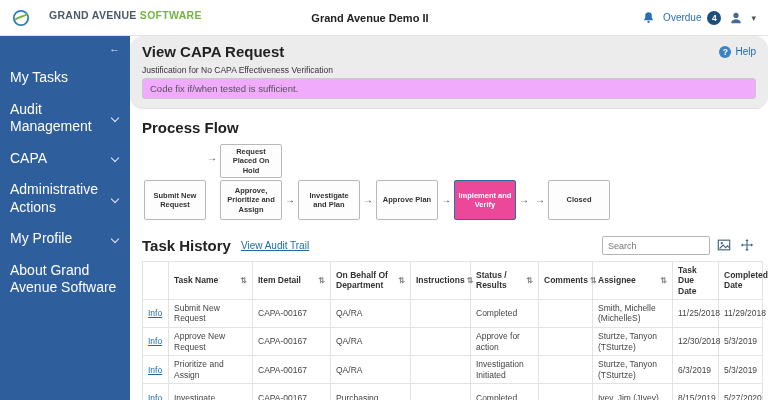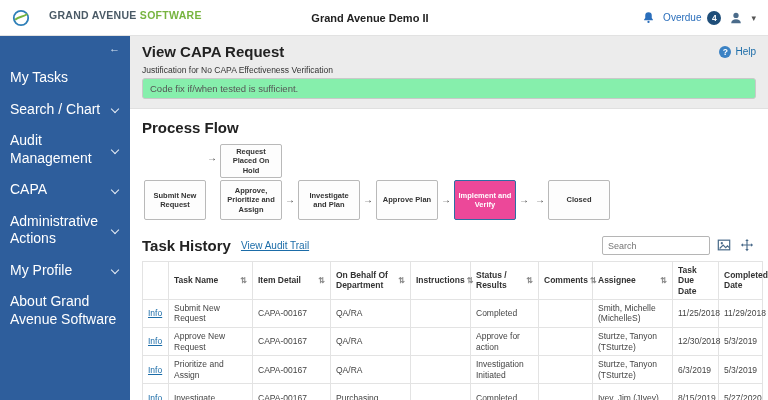--- a/index.html
+++ b/index.html
@@ -31,29 +31,29 @@
              display: flex; flex-direction: column; padding-top: 2px; }
   .collapse-row { display: flex; justify-content: flex-end; padding: 4px 10px 8px; }
   .collapse-arrow { color: #d7e4f2; font-size: 11px; cursor: pointer; }
   .side-item { display: flex; justify-content: space-between; align-items: center;
                padding: 7px 12px 7px 10px; font-size: 14px; cursor: pointer; line-height: 1.25; }
   .chev { width: 6px; height: 6px; border-right: 1.5px solid #e8eef6;
           border-bottom: 1.5px solid #e8eef6; transform: rotate(45deg); margin-left: 6px; flex-shrink: 0; }
 
   
   .main { flex: 1; background: #fff; overflow: hidden; }
-  .page-head { background: #ececec; padding: 7px 12px 9px; border-bottom: 1px solid #e0e0e0; }
+  .page-head { background: #ececec; padding: 7px 12px 9px; border-bottom: 1px solid #e0e0e0; border-radius: 13px; }
   .title-row { display: flex; justify-content: space-between; align-items: center; }
   .page-title { font-size: 15px; font-weight: bold; color: #222; }
   .help { display: flex; align-items: center; gap: 4px; cursor: pointer; text-decoration: none; }
   .help-circle { width: 12px; height: 12px; border-radius: 50%; background: #3b82c4; color: #fff;
                  font-size: 8.5px; font-weight: bold; display: flex; align-items: center; justify-content: center; }
   .help-label { color: #1b6ca8; font-size: 10px; }
   .justif-label { font-size: 8.5px; color: #333; margin: 5px 0 3px; }
-  .justif-box { background: #86efac; border: 1px solid #c9c9c9; border-radius: 3px;
+  .justif-box { background: #f0abfc; border: 1px solid #c9c9c9; border-radius: 3px;
                 padding: 4px 7px; font-size: 9.5px; color: #555; }
 
   .section { padding: 6px 12px 0; }
   .section-title { font-size: 15px; font-weight: bold; color: #222; margin: 4px 0 8px; }
 
   
   .flow { display: flex; align-items: flex-end; margin: 4px 0 10px 2px; }
   .flow-box { border: 1px solid #b9b9b9; background: #fdfdfd; border-radius: 2px;
               min-height: 40px; width: 62px; display: flex; align-items: center; justify-content: center;
               text-align: center; font-size: 7.5px; font-weight: bold; color: #333; padding: 2px 3px; line-height: 1.25; }
@@ -118,24 +118,20 @@
 <div class="layout">
 
   <nav class="sidebar">
     <div class="collapse-row">
       <span class="collapse-arrow">←</span>
     </div>
     <div class="side-item">
       <span>My Tasks</span>
     </div>
     <div class="side-item">
-      <span>Search / Chart</span>
-      <span class="chev"></span>
-    </div>
-    <div class="side-item">
       <span>Audit Management</span>
       <span class="chev"></span>
     </div>
     <div class="side-item">
       <span>CAPA</span>
       <span class="chev"></span>
     </div>
     <div class="side-item">
       <span>Administrative Actions</span>
       <span class="chev"></span>

